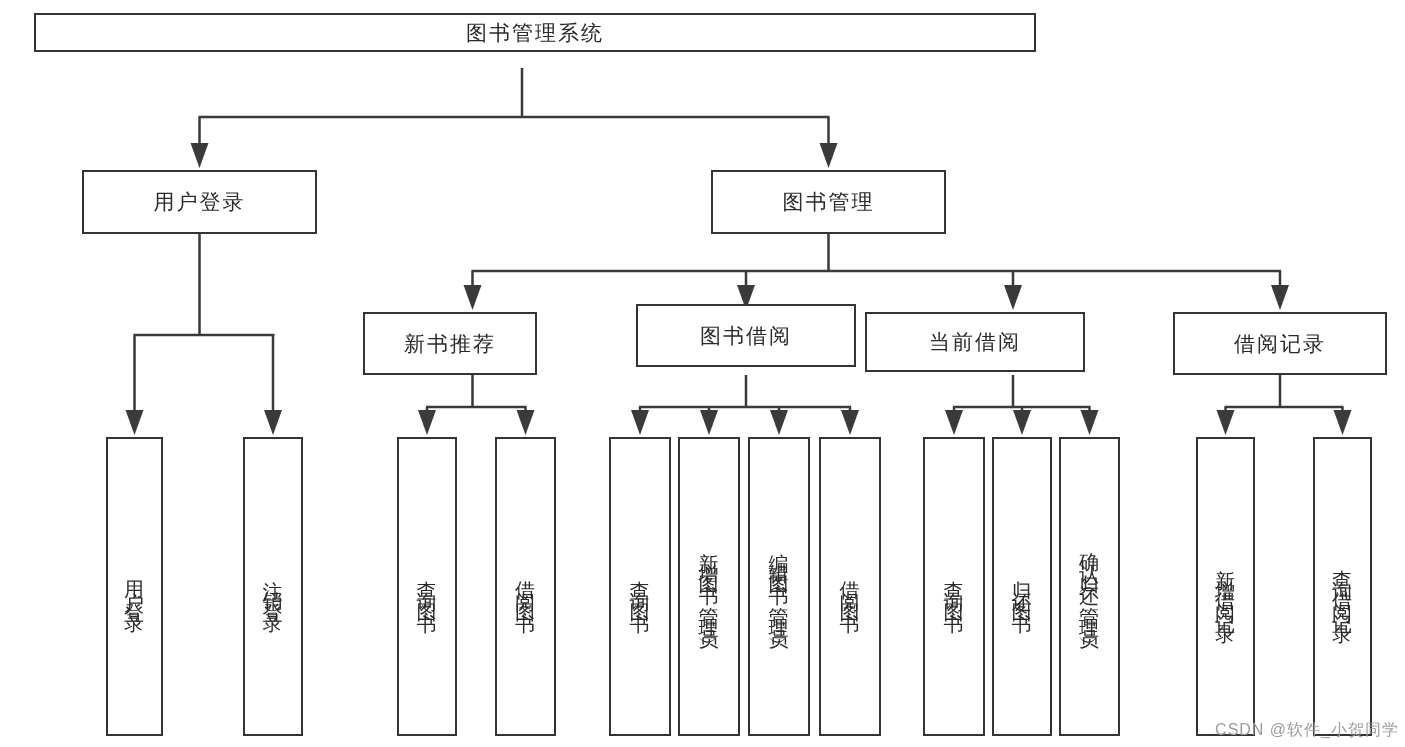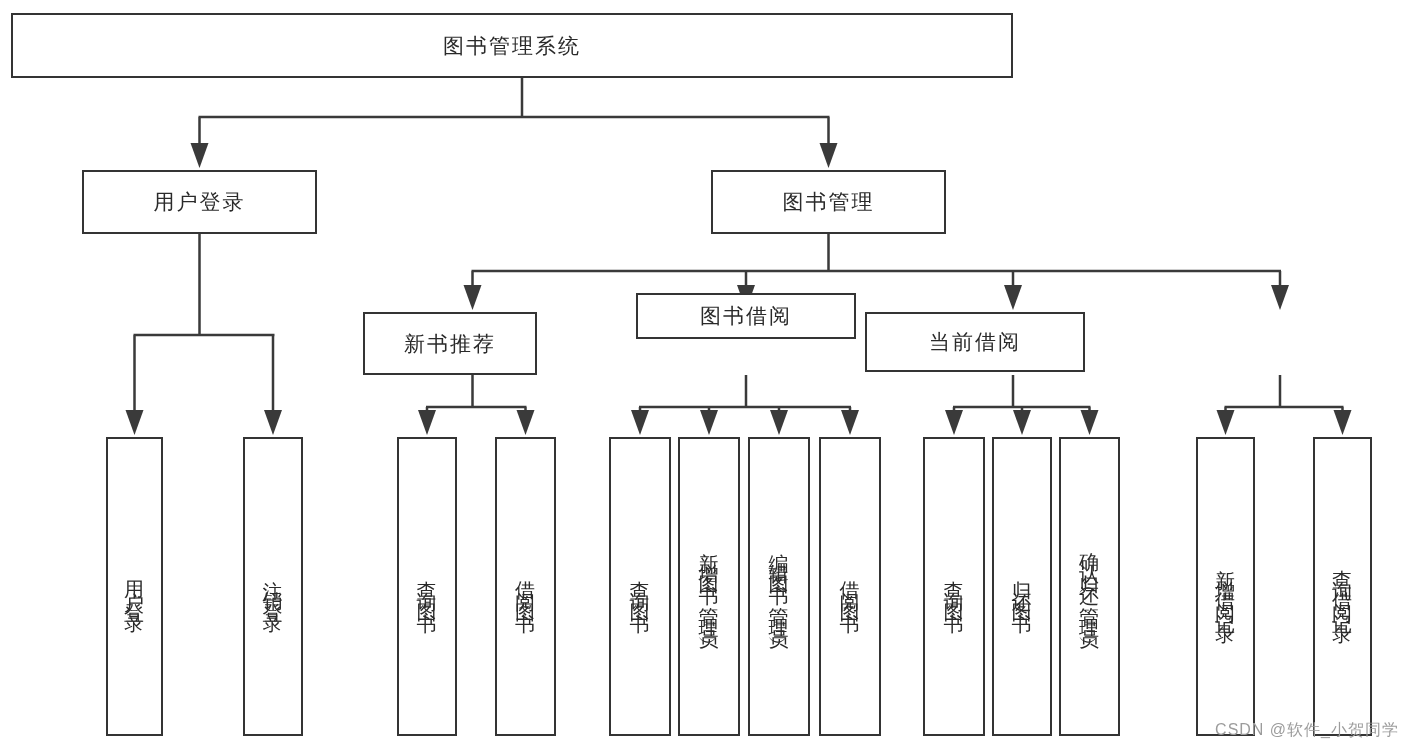--- a/index.html
+++ b/index.html
@@ -78,39 +78,42 @@
       <polygon points="1013,410 1031,410 1022,435"></polygon>
       <polygon points="1080.5,410 1098.5,410 1089.5,435"></polygon>
     </g>
     <g>
       <path d="M1280 375 V407 M1224.5 407 H1343.5 M1225.5 407 V414 M1342.5 407 V414"></path>
       <polygon points="1216.5,410 1234.5,410 1225.5,435"></polygon>
       <polygon points="1333.5,410 1351.5,410 1342.5,435"></polygon>
     </g>
   </svg>
 
-  <div class="box" style="left:11px;top:13px;width:1002px;height:65px">
+  <div class="box" style="left:34px;top:13px;width:1002px;height:39px">
     <span class="lbl">图书管理系统</span>
   </div>
 
   <div class="box" style="left:82px;top:170px;width:235px;height:64px">
     <span class="lbl">用户登录</span>
   </div>
   <div class="box" style="left:711px;top:170px;width:235px;height:64px">
     <span class="lbl">图书管理</span>
   </div>
 
   <div class="box" style="left:363px;top:312px;width:174px;height:63px">
     <span class="lbl">新书推荐</span>
   </div>
-  <div class="box" style="left:636px;top:293px;width:220px;height:46px">
+  <div class="box" style="left:636px;top:304px;width:220px;height:63px">
     <span class="lbl">图书借阅</span>
   </div>
   <div class="box" style="left:865px;top:312px;width:220px;height:60px">
     <span class="lbl">当前借阅</span>
+  </div>
+  <div class="box" style="left:1173px;top:312px;width:214px;height:63px">
+    <span class="lbl">借阅记录</span>
   </div>
 
   <div class="box v" style="left:106px;top:437px;width:57px;height:299px">
     <span class="lbl">用户登录</span>
   </div>
   <div class="box v" style="left:243px;top:437px;width:60px;height:299px">
     <span class="lbl">注销登录</span>
   </div>
   <div class="box v" style="left:397px;top:437px;width:60px;height:299px">
     <span class="lbl">查询图书</span>

